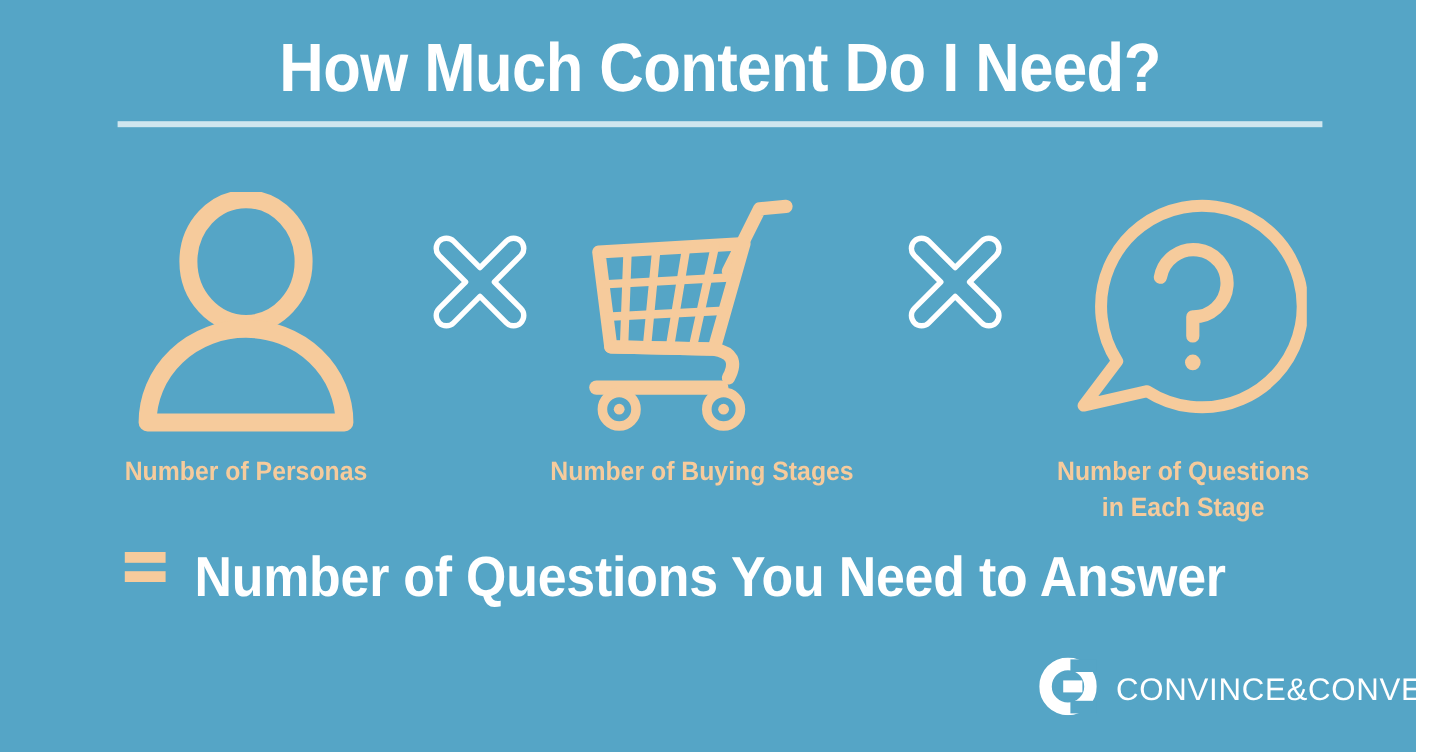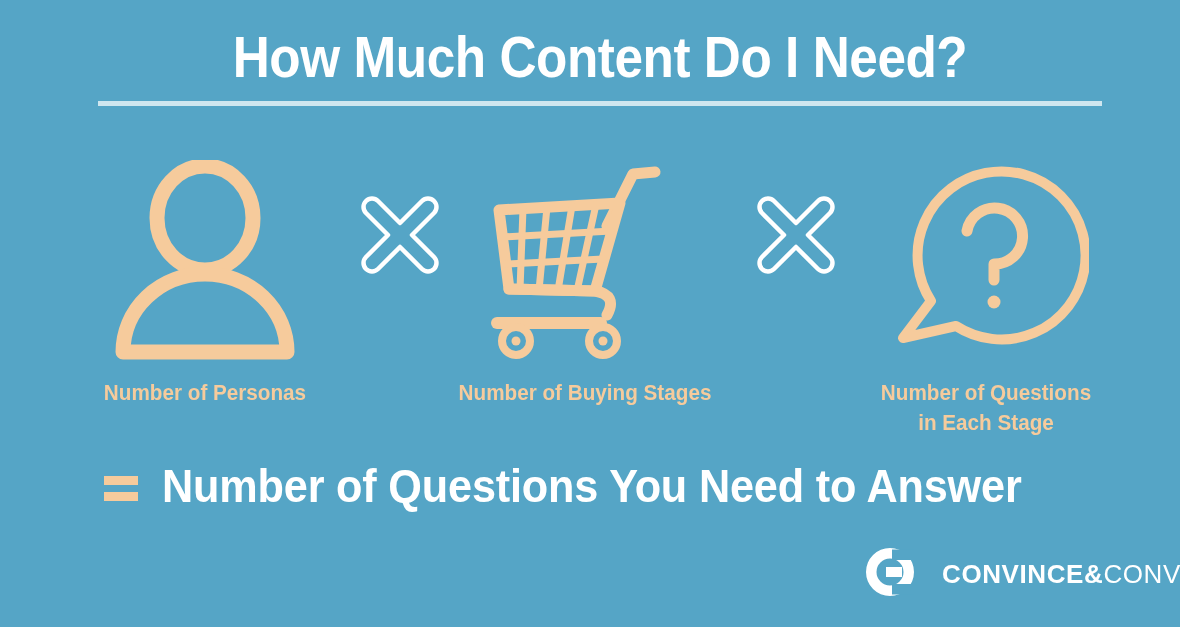--- a/index.html
+++ b/index.html
@@ -78,21 +78,21 @@
   .cap-bubble { top: 378px; left: 836px; width: 300px; white-space: normal; }
 
   
   .result-line {
     position: absolute;
     top: 455px;
     left: 0;
     width: 1200px;
     height: 62px;
     display: flex;
-    align-items: center;
+    align-items: flex-start;
     justify-content: center;
   }
   .equals {
     position: relative;
     width: 34px;
     height: 30px;
     margin-right: 24px;
     flex: none;
     top: 2px;
   }
@@ -127,21 +127,21 @@
     align-items: center;
   }
   .logo-mark { flex: none; margin-right: 16px; }
   .logo-text {
     color: #ffffff;
     font-size: 26px;
     line-height: 28px;
     letter-spacing: 0.6px;
     white-space: nowrap;
   }
-  .logo-text .lt-bold { font-weight: bold; margin-left: 12px; }
+  .logo-text .lt-bold { font-weight: normal; }
   .logo-text .lt-light { font-weight: normal; }
 </style>
 </head>
 <body>
 
 <div id="infographic">
 
   <div class="title">How Much Content Do I Need?</div>
   <div class="title-rule"></div>
 

